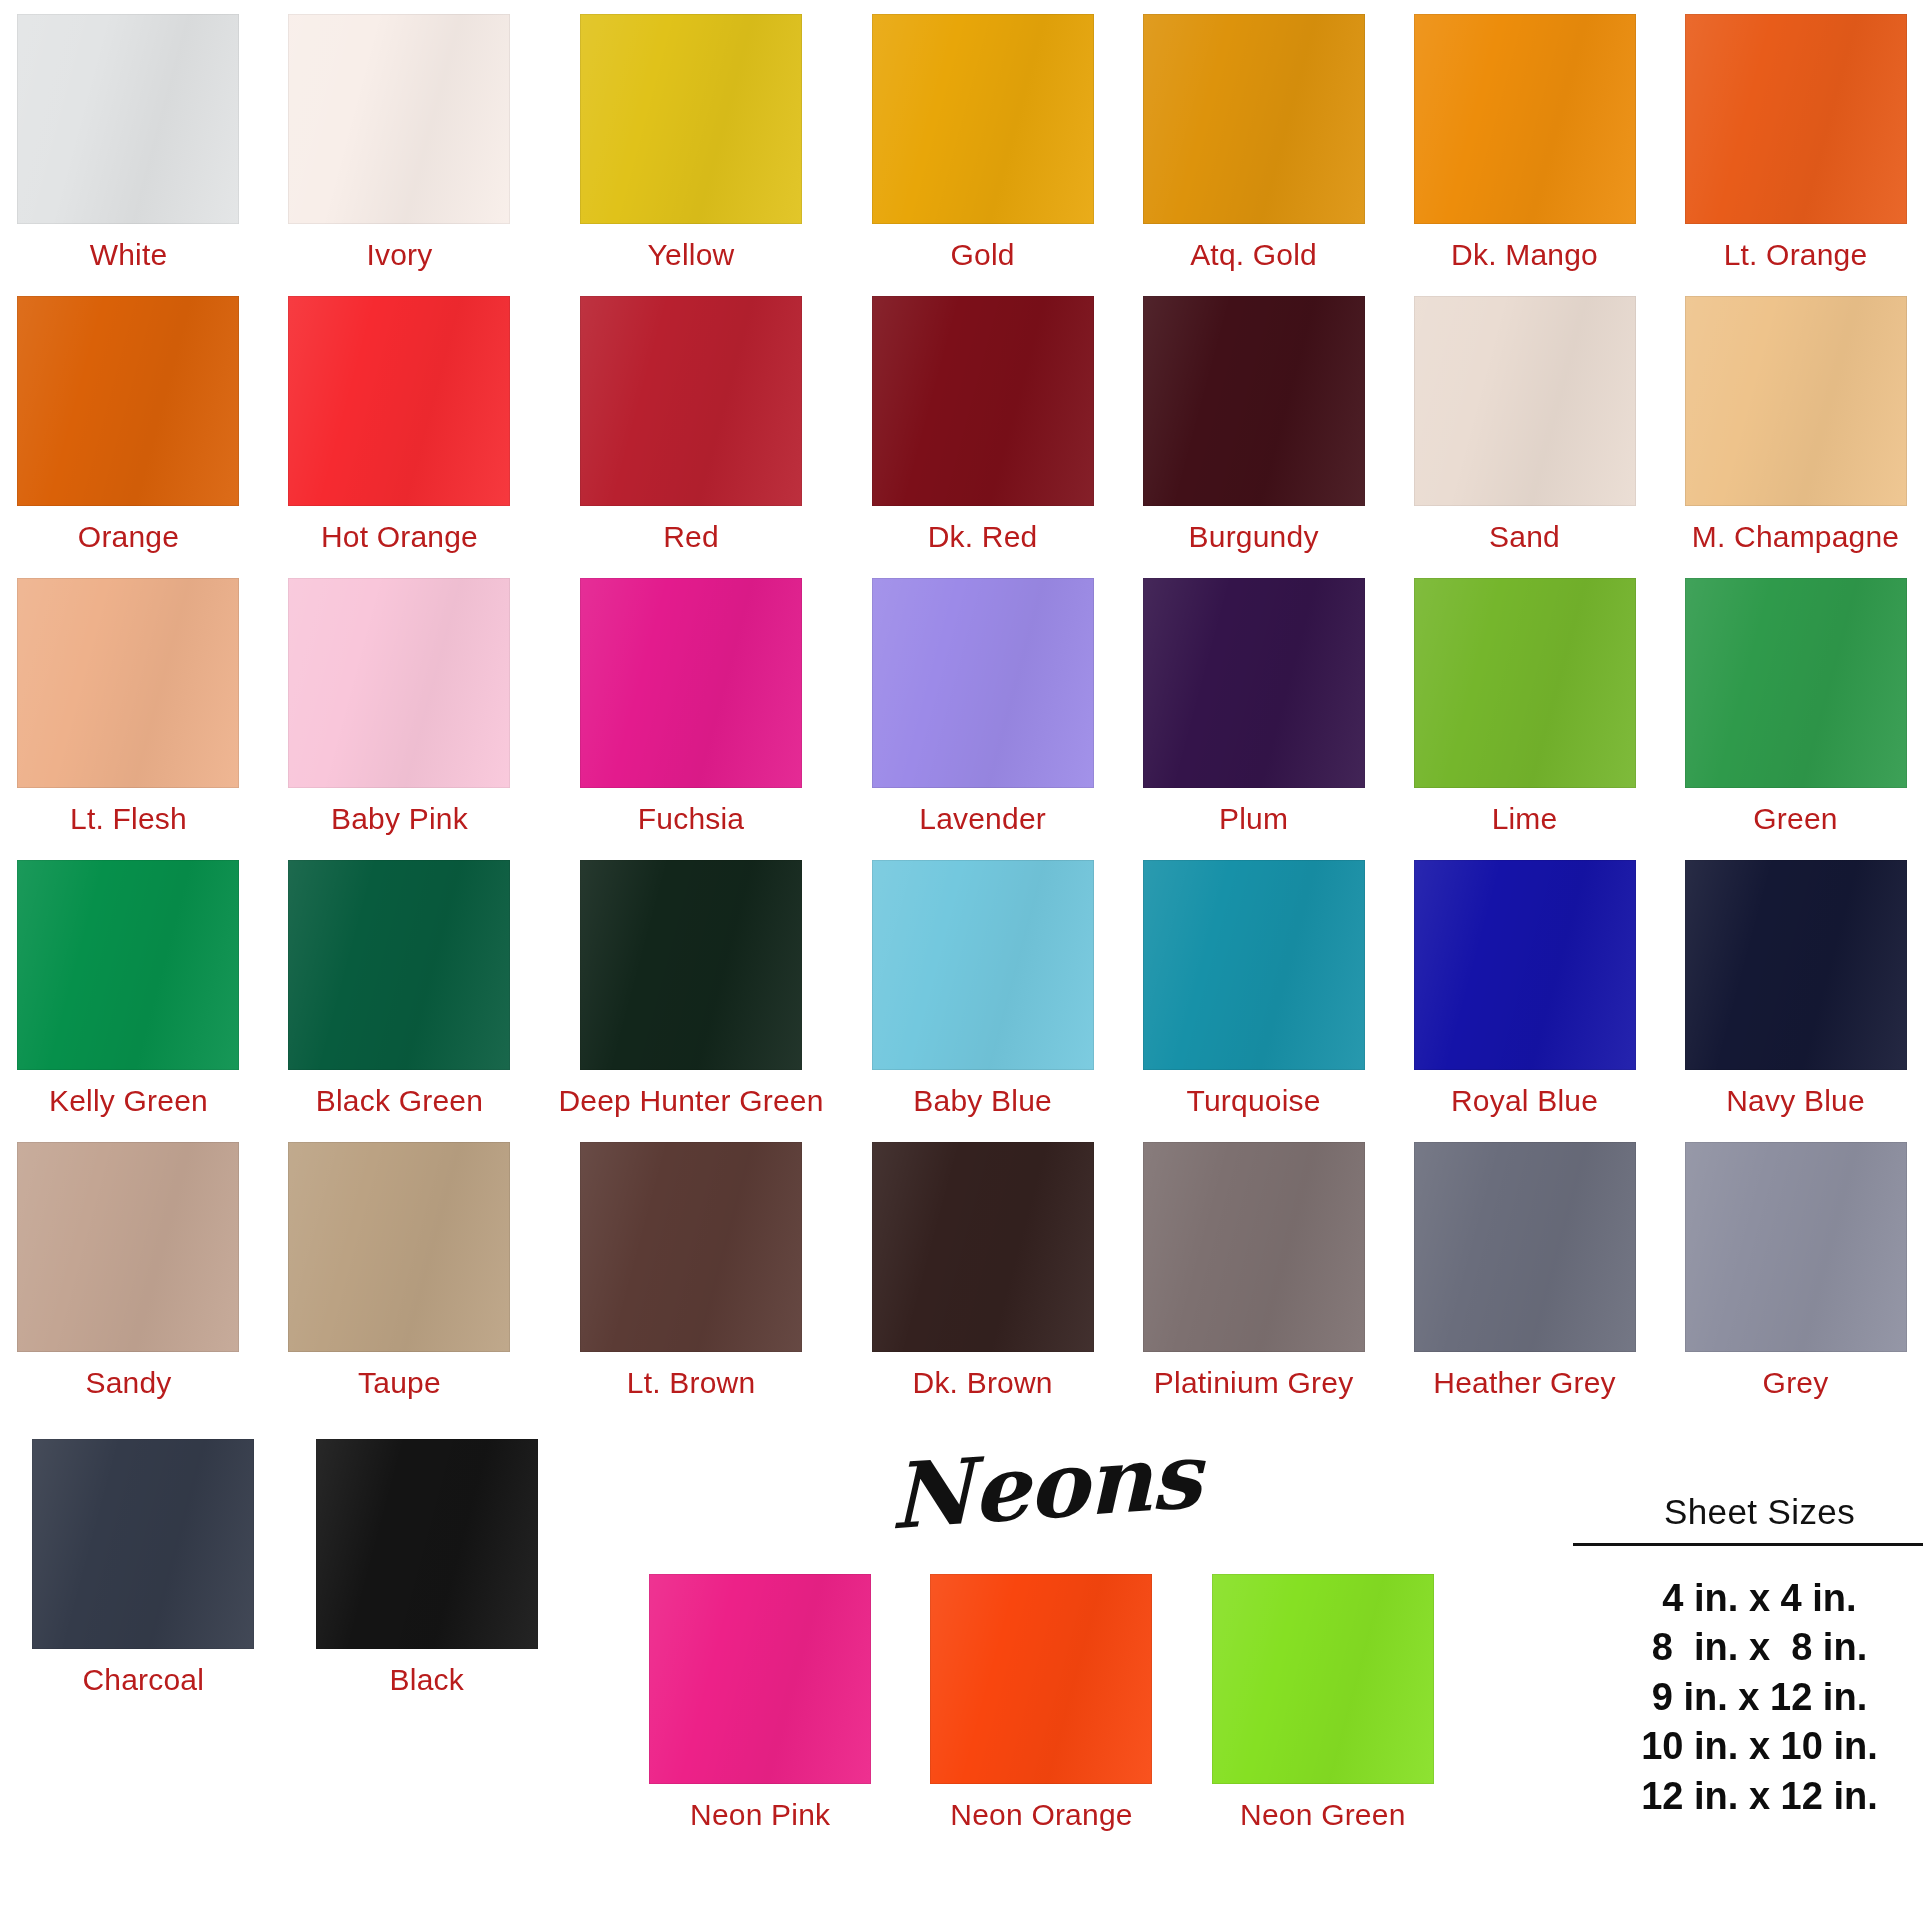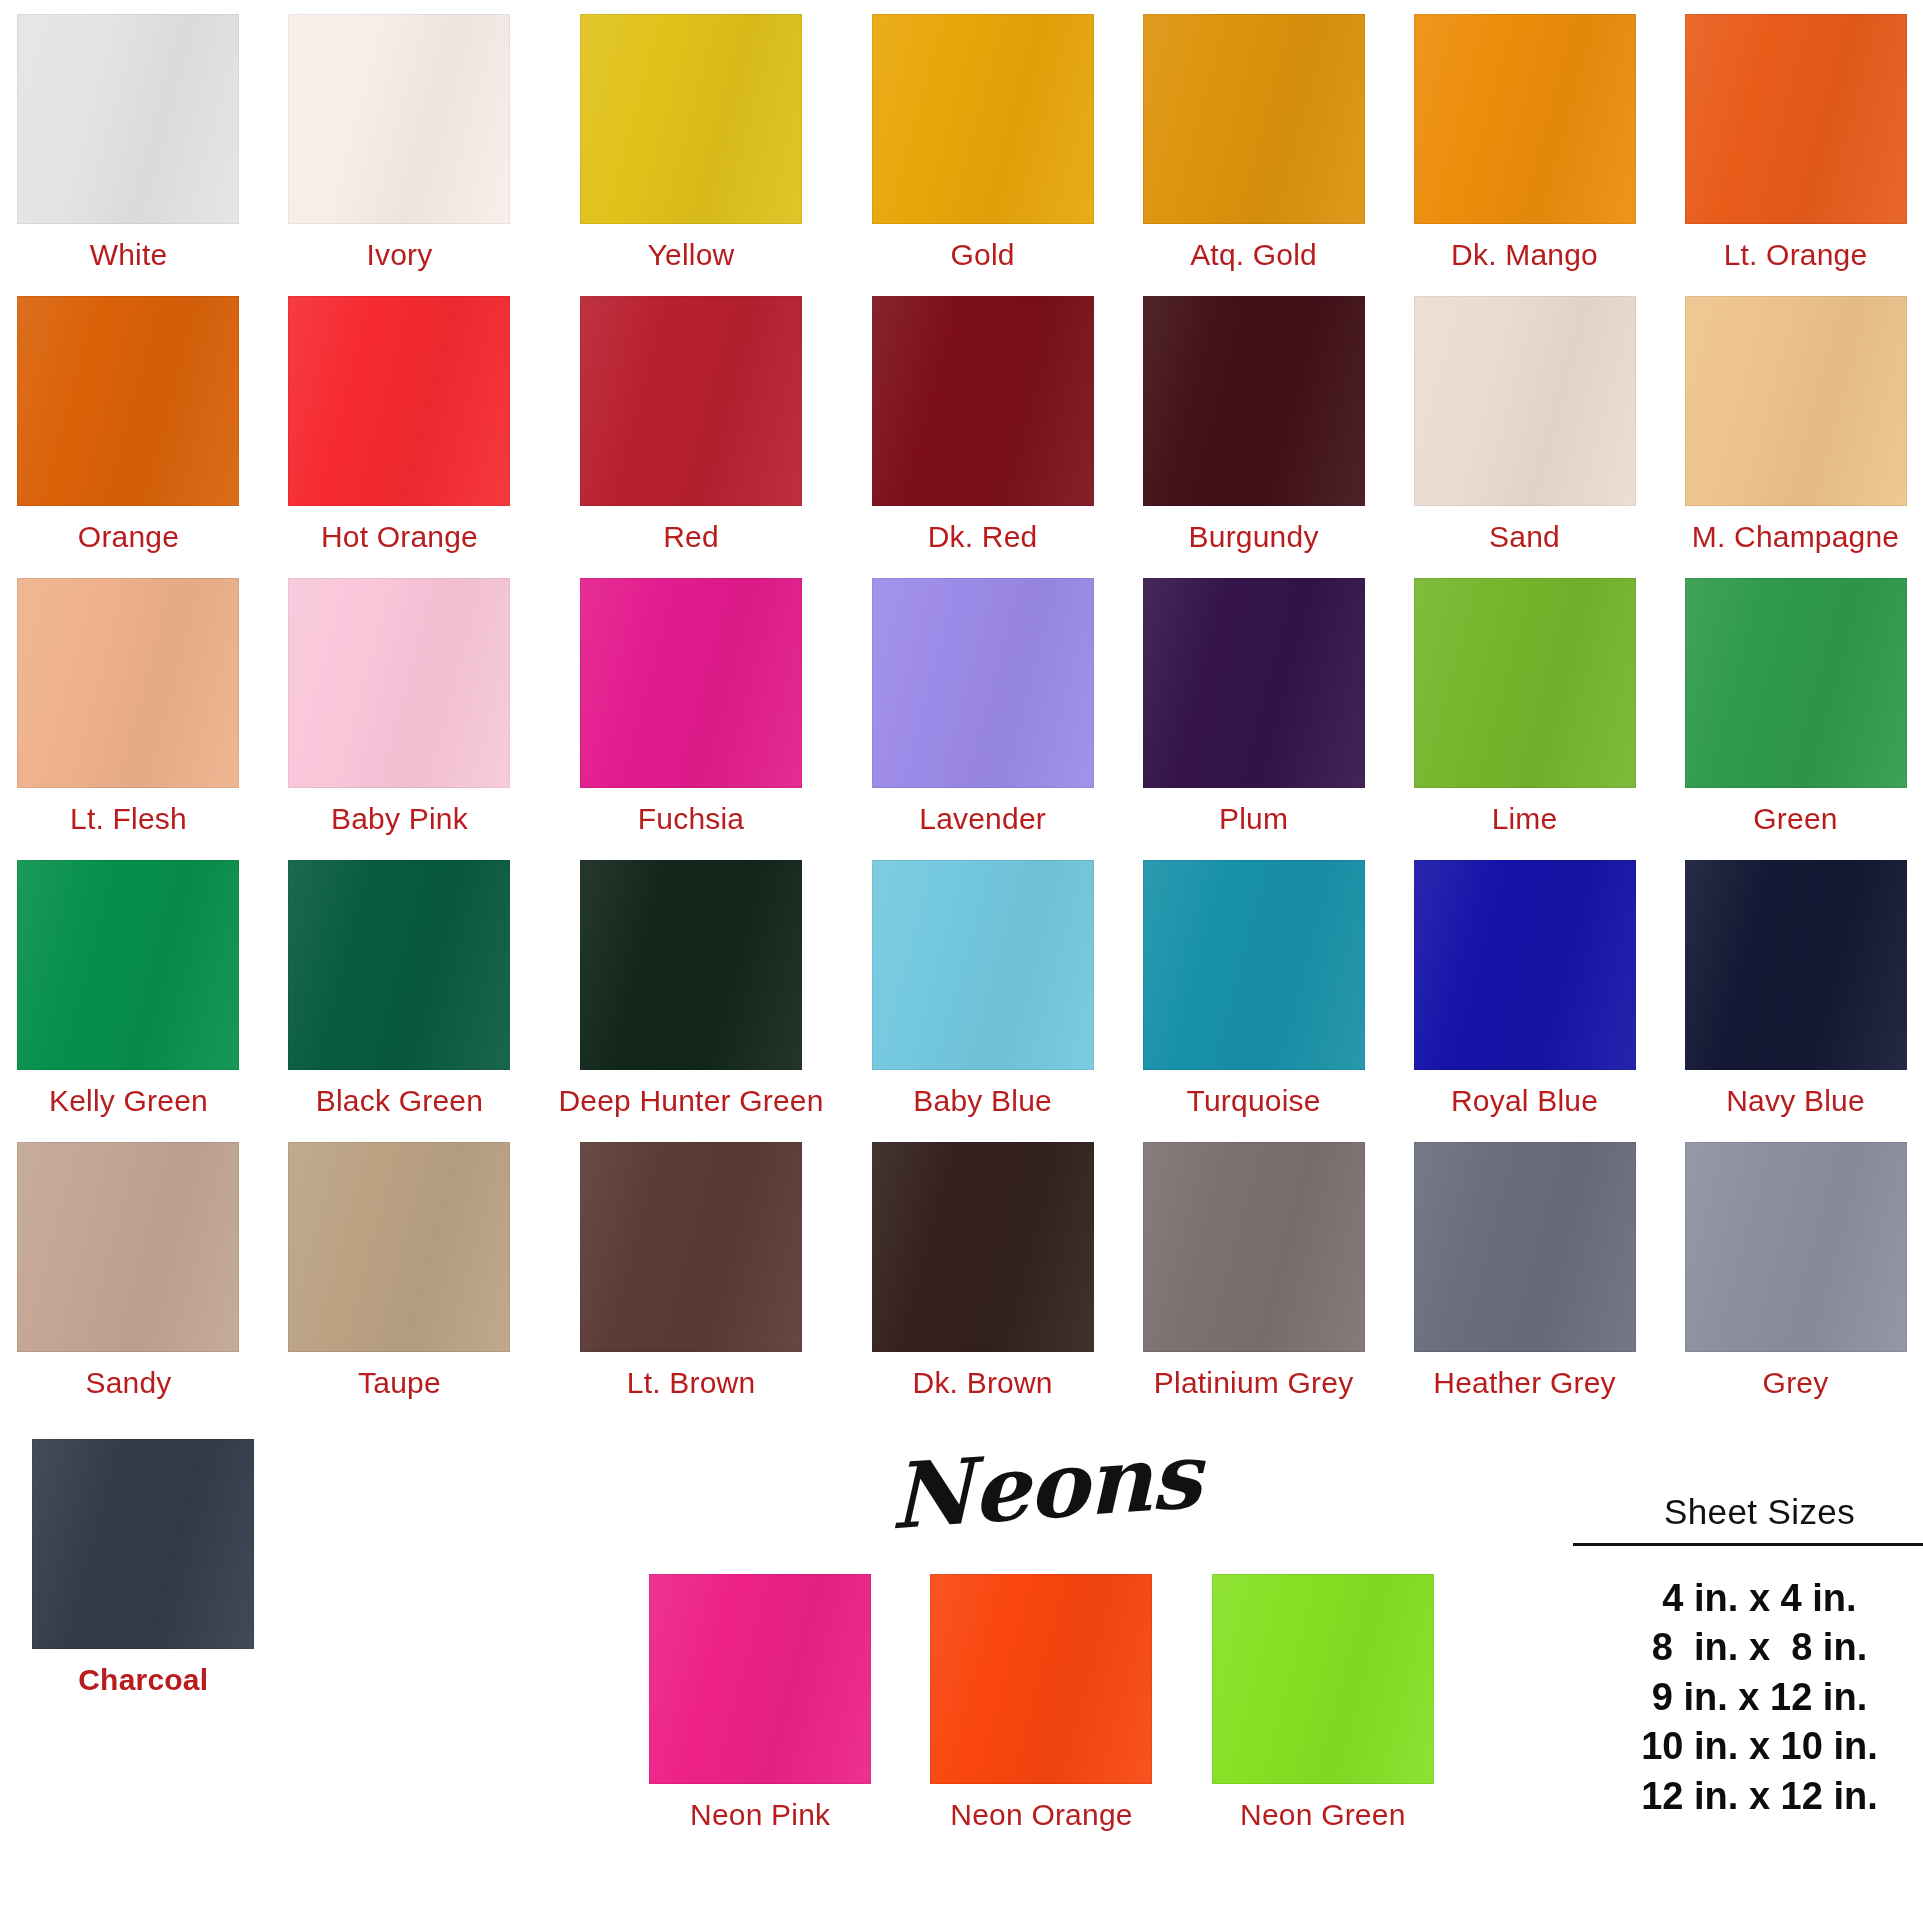--- a/index.html
+++ b/index.html
@@ -84,21 +84,20 @@
   }
 
   .dark-pair {
     position: absolute;
     left: 16.5px;
     top: 0px;
     width: 537px;
     display: grid;
     grid-template-columns: repeat(2, 1fr);
     column-gap: 30px;
-    font-weight: bold;
   }
   .dark-pair .swatch-cell { height: 282px; }
 
   .neons-title {
     position: absolute;
     left: 849px;
     top: 0.8px;
     width: 406px;
     text-align: center;
     font-family: "DejaVu Serif", serif;
@@ -298,20 +297,24 @@
         <div class="swatch-label">Grey</div>
       </div>
     </div>
 
   <div class="bottom-section">
     <div class="dark-pair">
         <div class="swatch-cell">
           <div class="swatch-chip" style="background-color: rgb(52, 59, 74);"></div>
           <div class="swatch-label">Charcoal</div>
         </div>
+        <div class="swatch-cell">
+          <div class="swatch-chip" style="background-color: rgb(20, 20, 20);"></div>
+          <div class="swatch-label">Black</div>
+        </div>
       </div>
 
     <div class="neons-title">Neons</div>
 
     <div class="neon-row">
         <div class="swatch-cell">
           <div class="swatch-chip" style="background-color: rgb(237, 33, 136);"></div>
           <div class="swatch-label">Neon Pink</div>
         </div>
         <div class="swatch-cell">

